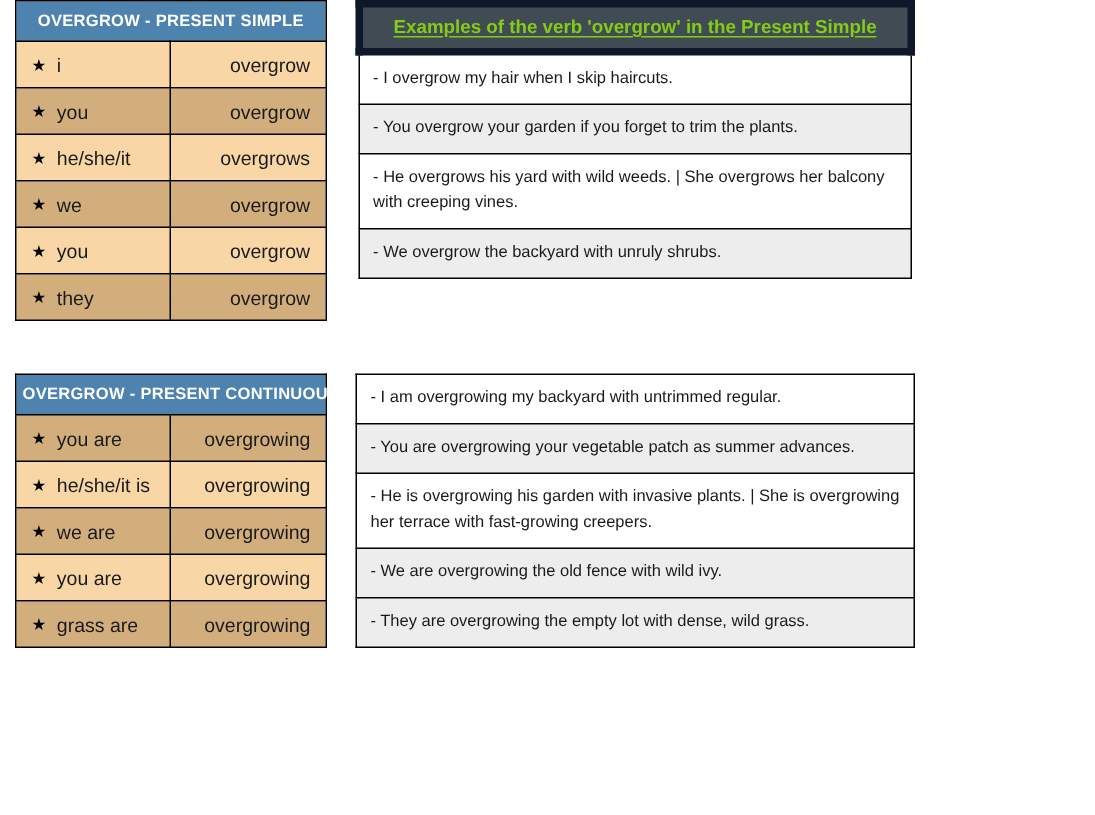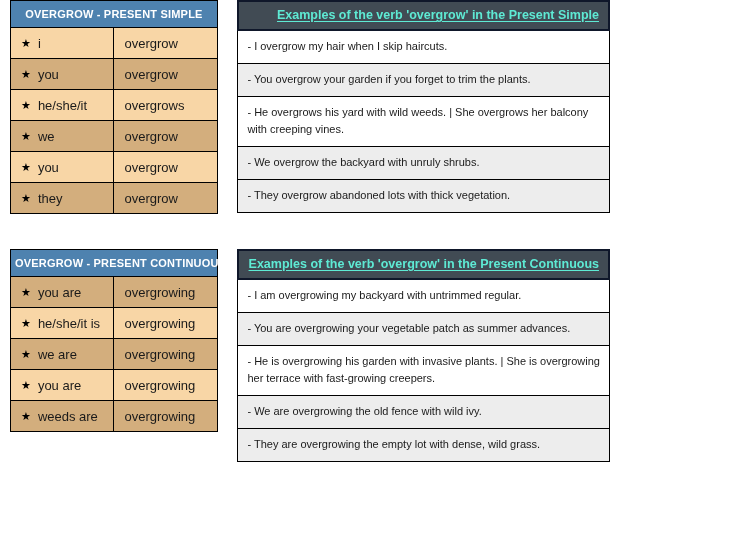--- a/index.html
+++ b/index.html
@@ -52,21 +52,21 @@
     height: 30px;
     font-size: 13px;
     padding: 0 10px;
     vertical-align: middle;
   }
   .conj-table td.pronoun {
     width: 132px;
     text-align: left;
   }
   .conj-table td.form {
-    text-align: left;
+    text-align: right;
   }
   .row-light td { background: #F8D6A6; }
   .row-dark  td { background: #D3AE7D; }
 
   .star {
     font-size: 11px;
     color: #000000;
     margin-right: 7px;
     position: relative;
     top: -1px;
@@ -74,26 +74,26 @@
 
   
   .examples {
     width: 445px;
     border: 1px solid #000000;
     border-collapse: collapse;
     table-layout: fixed;
   }
   .examples th.ex-title {
     background: #414B54;
-    color: #5eead4;
+    color: #84cc16;
     font-size: 12.5px;
     font-weight: bold;
-    text-align: right;
+    text-align: center;
     padding: 6px 9px 7px 9px;
-    border: 2px solid #0f172a;
+    border: 5px solid #0f172a;
   }
   .examples th.ex-title span {
     text-decoration: underline;
     text-underline-offset: 2px;
   }
   .examples td.ex-cell {
     font-size: 11px;
     line-height: 17px;
     padding: 7px 3px 8px 9px;
     border: 1px solid #000000;
@@ -153,23 +153,20 @@
       </tr>
       <tr class="ex-gray">
         <td class="ex-cell">- You overgrow your garden if you forget to trim the plants.</td>
       </tr>
       <tr class="ex-white">
         <td class="ex-cell">- He overgrows his yard with wild weeds. | She overgrows her balcony with creeping vines.</td>
       </tr>
       <tr class="ex-gray">
         <td class="ex-cell">- We overgrow the backyard with unruly shrubs.</td>
       </tr>
-      <tr class="ex-gray">
-        <td class="ex-cell">- They overgrow abandoned lots with thick vegetation.</td>
-      </tr>
     </tbody>
       </table>
 
   </div>
 
   <div class="gap"></div>
 
   <div class="block">
 
     <table class="conj-table">
@@ -187,31 +184,28 @@
       </tr>
       <tr class="row-dark">
         <td class="pronoun"><span class="star">★</span><span>we are</span></td>
         <td class="form">overgrowing</td>
       </tr>
       <tr class="row-light">
         <td class="pronoun"><span class="star">★</span><span>you are</span></td>
         <td class="form">overgrowing</td>
       </tr>
       <tr class="row-dark">
-        <td class="pronoun"><span class="star">★</span><span>weeds are</span></td>
+        <td class="pronoun"><span class="star">★</span><span>grass are</span></td>
         <td class="form">overgrowing</td>
       </tr>
     </tbody>
       </table>
 
     <table class="examples">
       <tbody>
-          <tr>
-        <th class="ex-title"><span>Examples of the verb 'overgrow' in the Present Continuous</span></th>
-      </tr>
       <tr class="ex-white">
         <td class="ex-cell">- I am overgrowing my backyard with untrimmed regular.</td>
       </tr>
       <tr class="ex-gray">
         <td class="ex-cell">- You are overgrowing your vegetable patch as summer advances.</td>
       </tr>
       <tr class="ex-white">
         <td class="ex-cell">- He is overgrowing his garden with invasive plants. | She is overgrowing her terrace with fast-growing creepers.</td>
       </tr>
       <tr class="ex-gray">

